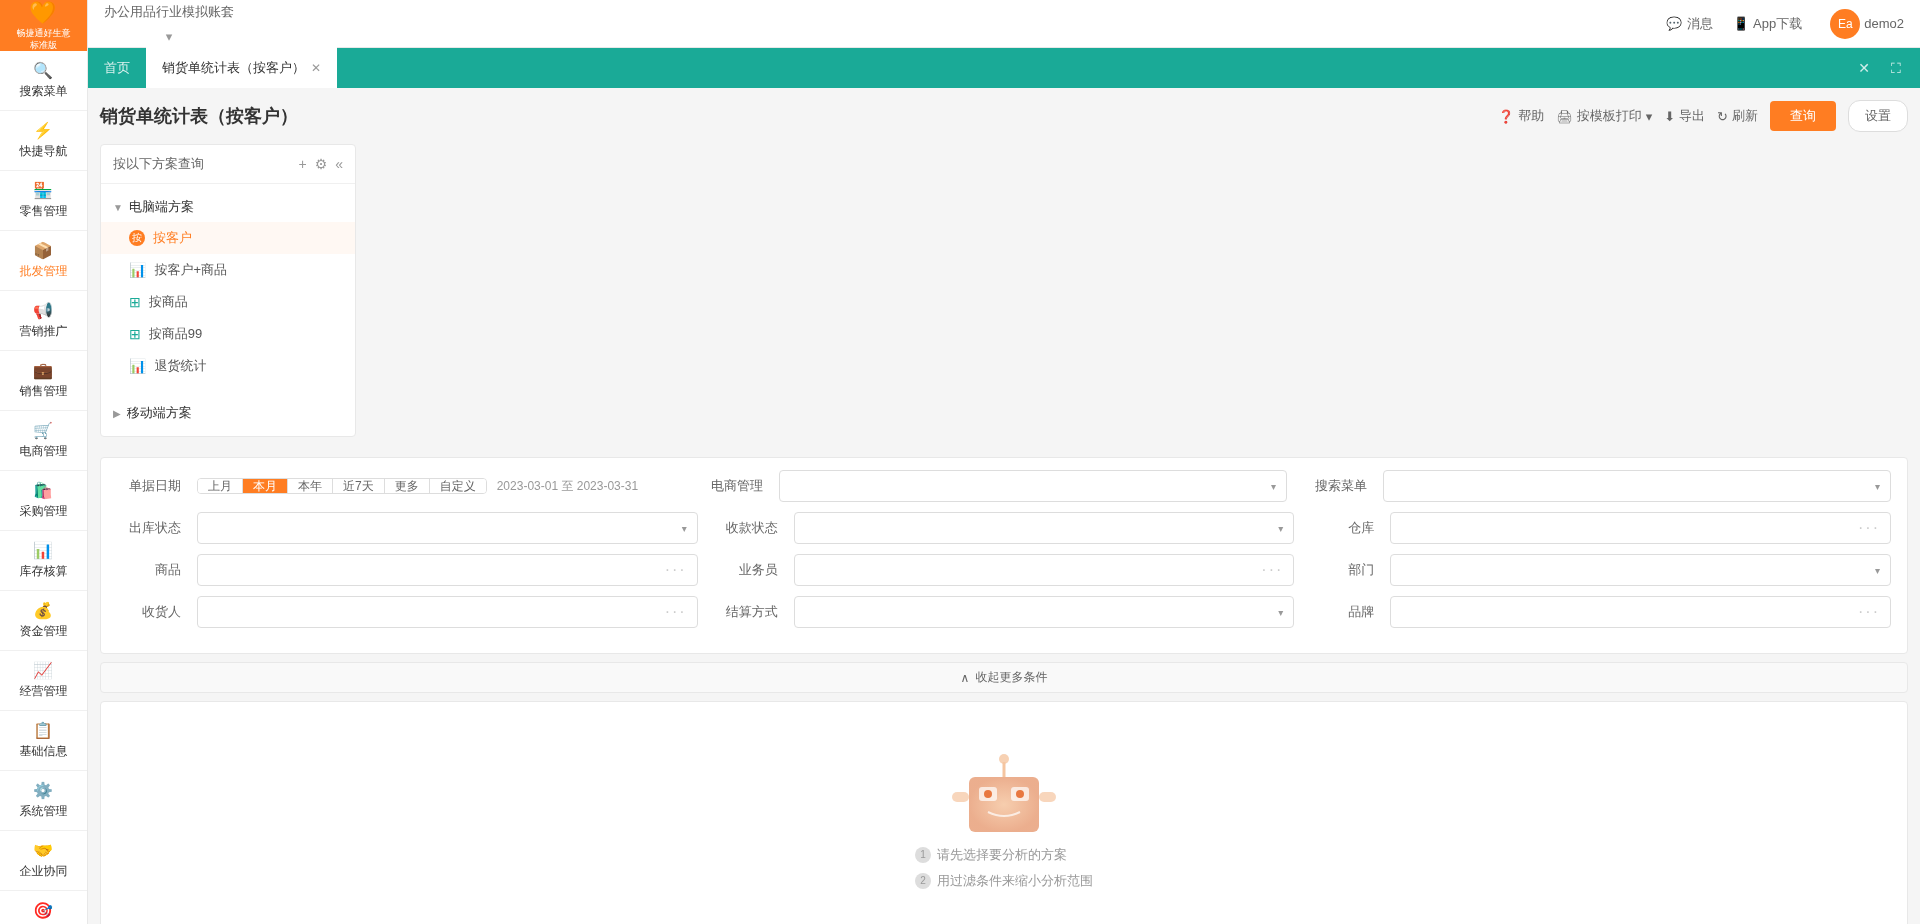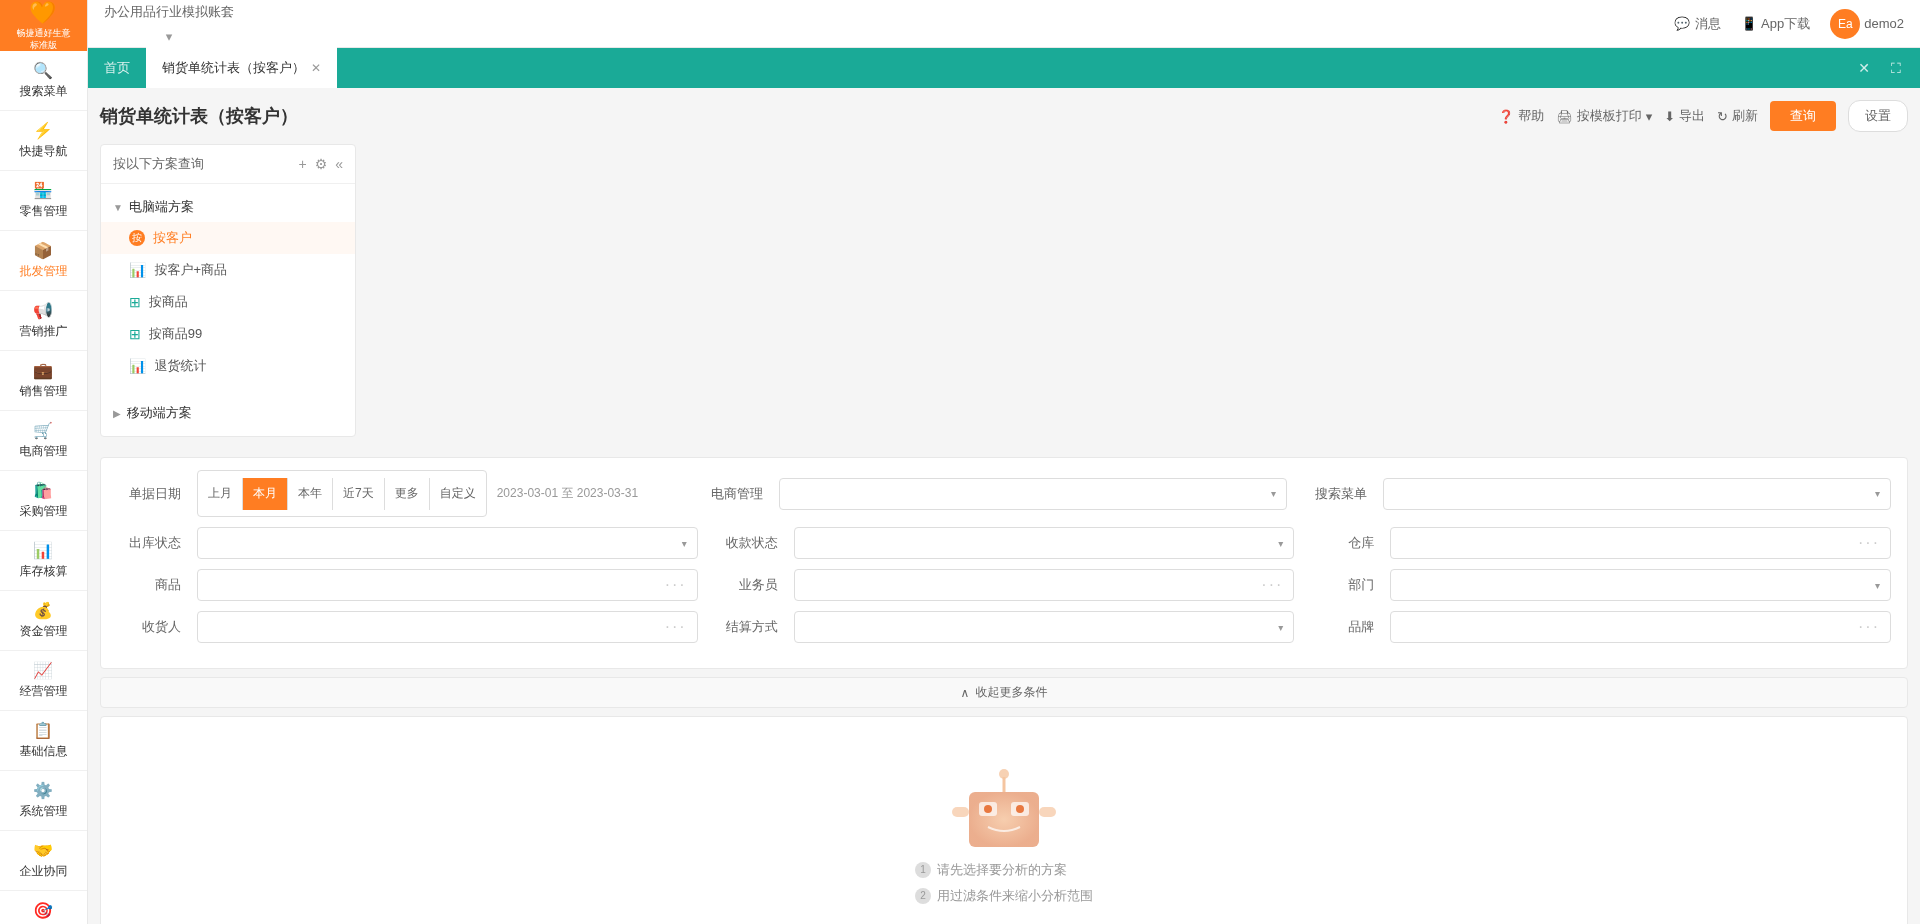--- a/index.html
+++ b/index.html
@@ -89,20 +89,21 @@
     .avatar {
       width: 30px;
       height: 30px;
       border-radius: 50%;
       background: #ff7d22;
       color: #fff;
       display: flex;
       align-items: center;
       justify-content: center;
       font-size: 12px;
+      margin-left: 8px;
     }
 
     
     .tabbar {
       height: 40px;
       background: #1aaa97;
       display: flex;
       align-items: center;
       padding: 0 0;
       flex-shrink: 0;
@@ -337,21 +338,21 @@
       align-items: center;
       gap: 0;
       flex: 1;
     }
     .date-tabs {
       display: flex;
       align-items: center;
       border: 1px solid #ddd;
       border-radius: 4px;
       overflow: hidden;
-      height: 47px;
+      height: 16px;
     }
     .date-tab {
       padding: 0 10px;
       height: 32px;
       display: flex;
       align-items: center;
       font-size: 12px;
       color: #666;
       cursor: pointer;
       border-right: 1px solid #ddd;

